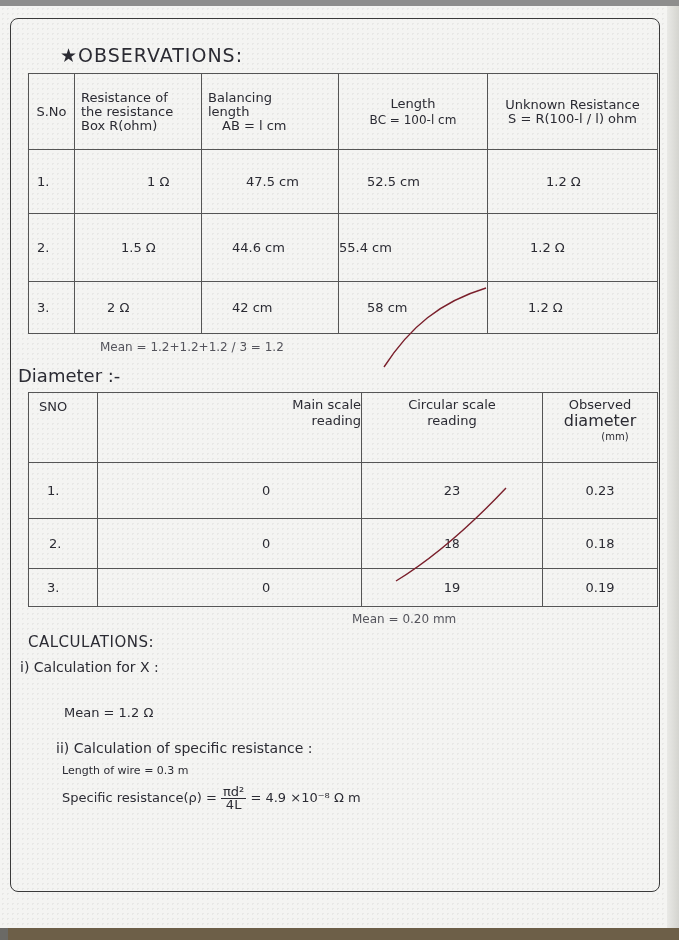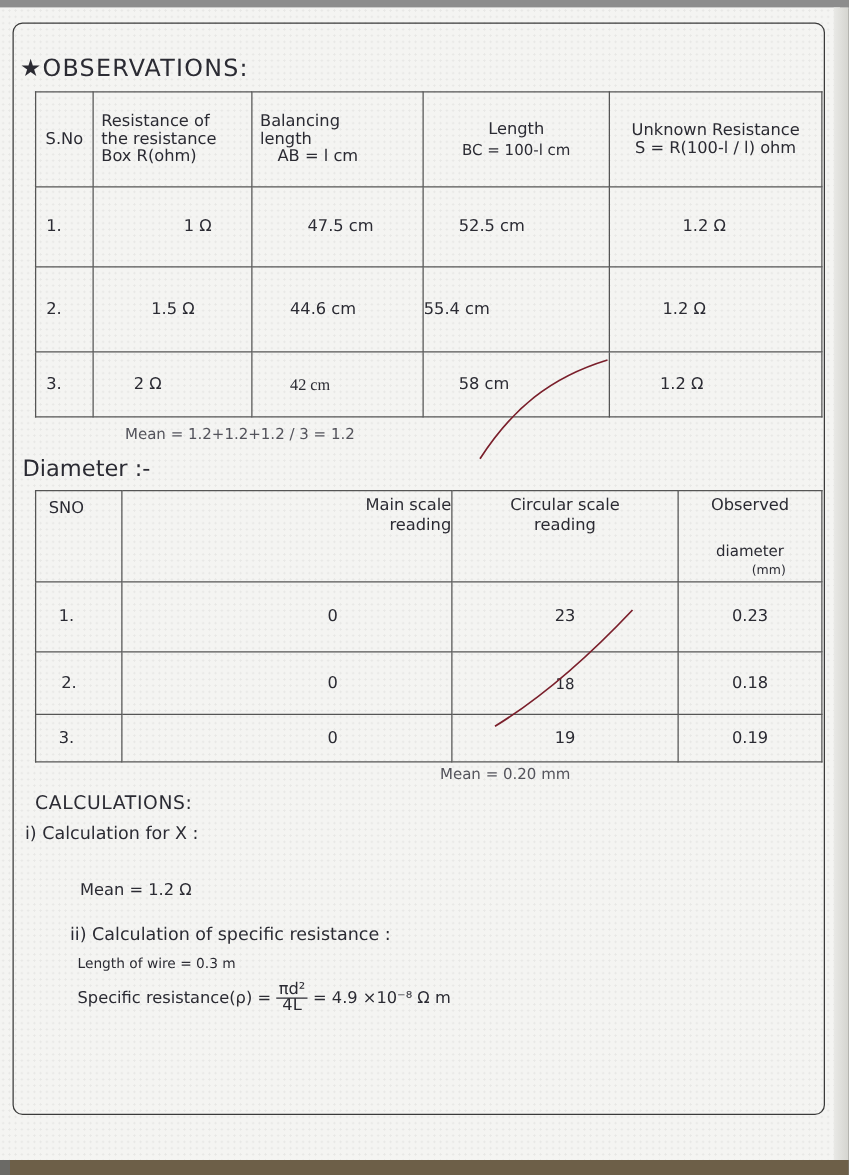--- a/index.html
+++ b/index.html
@@ -19,21 +19,21 @@
     }
     .page-edge { position: absolute; right: 0; top: 6px; width: 12px; height: 922px; background: linear-gradient(to right, #e9e9e6, #d4d4cf); }
     .bottom-strip { position: absolute; left: 8px; top: 928px; width: 671px; height: 12px; background: #6d5f48; }
     .frame {
       position: absolute; left: 10px; top: 18px; width: 648px; height: 872px;
       border: 1.5px solid #3a3a3a; border-radius: 8px;
     }
     .hw { position: absolute; white-space: nowrap; font-family: "DejaVu Sans", sans-serif; color: #2b2b33; }
     .light { color: #54545c; }
     .faint { color: #8a8a92; }
-    .title { font-size: 19px; letter-spacing: 1px; }
+    .title { font-size: 19px; letter-spacing: 1px; margin-left: 44px; }
     table.t { position: absolute; border-collapse: collapse; }
     table.t td { border: 1.3px solid #555; padding: 0; vertical-align: middle; font-size: 13px; color: #2b2b33; }
     .cell-center { text-align: center; }
     .hdr { font-size: 12px; line-height: 14px; }
     .hdr-big { font-size: 14px; line-height: 16px; }
     .tick { position: absolute; }
     .frac { display: inline-block; vertical-align: middle; text-align: center; line-height: 12px; }
     .frac .num { display: block; border-bottom: 1.2px solid #2b2b33; padding: 0 2px; }
     .frac .den { display: block; }
   </style>
@@ -81,21 +81,21 @@
   <tr style="height:68px;">
     <td style="padding-left:8px;">2.</td>
     <td style="padding-left:46px;">1.5 Ω</td>
     <td style="padding-left:30px;" class="light">44.6 cm</td>
     <td style="" class="light">55.4 cm</td>
     <td style="padding-left:42px;" class="light">1.2 Ω</td>
   </tr>
   <tr style="height:52px;">
     <td style="padding-left:8px;">3.</td>
     <td style="padding-left:32px;">2 Ω</td>
-    <td style="padding-left:30px;font-family:Liberation Serif, serif;" class="light">42 cm</td>
+    <td style="padding-left:30px;" class="light">42 cm</td>
     <td style="padding-left:28px;" class="faint">58 cm</td>
     <td style="padding-left:40px;" class="light">1.2 Ω</td>
   </tr>
 </tbody>
   </table>
 
 <div class="hw light" style="left:100px; top:340px; font-size:12px;">Mean = 1.2+1.2+1.2 / 3 = 1.2</div>
 
 <svg class="tick" style="left:380px; top:282px;" width="110" height="90">
   <path d="M4 85 C 30 45, 60 20, 106 6" stroke="#7a1f2b" stroke-width="1.4" fill="none"></path>
@@ -110,21 +110,21 @@
     <td style="width:263px; vertical-align:top; padding-top:4px;text-align:right;" class="cell-center hdr-big">
       <div style="padding-left:40px;">Main scale</div>
       <div style="padding-left:60px;">reading</div>
     </td>
     <td style="width:180px; vertical-align:top; padding-top:4px;" class="cell-center hdr-big">
       <div>Circular scale</div>
       <div>reading</div>
     </td>
     <td style="vertical-align:top; padding-top:4px;" class="cell-center hdr-big">
       <div>Observed</div>
-      <div style="font-size:12px;margin-top:20px;">diameter</div>
+      <div style="font-size:16px;">diameter</div>
       <div style="font-size:10px; padding-left:30px;">(mm)</div>
     </td>
   </tr>
   <tr style="height:56px;">
     <td style="padding-left:18px;">1.</td>
     <td style="padding-left:164px;">0</td>
     <td class="cell-center faint">23</td>
     <td class="cell-center">0.23</td>
   </tr>
   <tr style="height:50px;">

